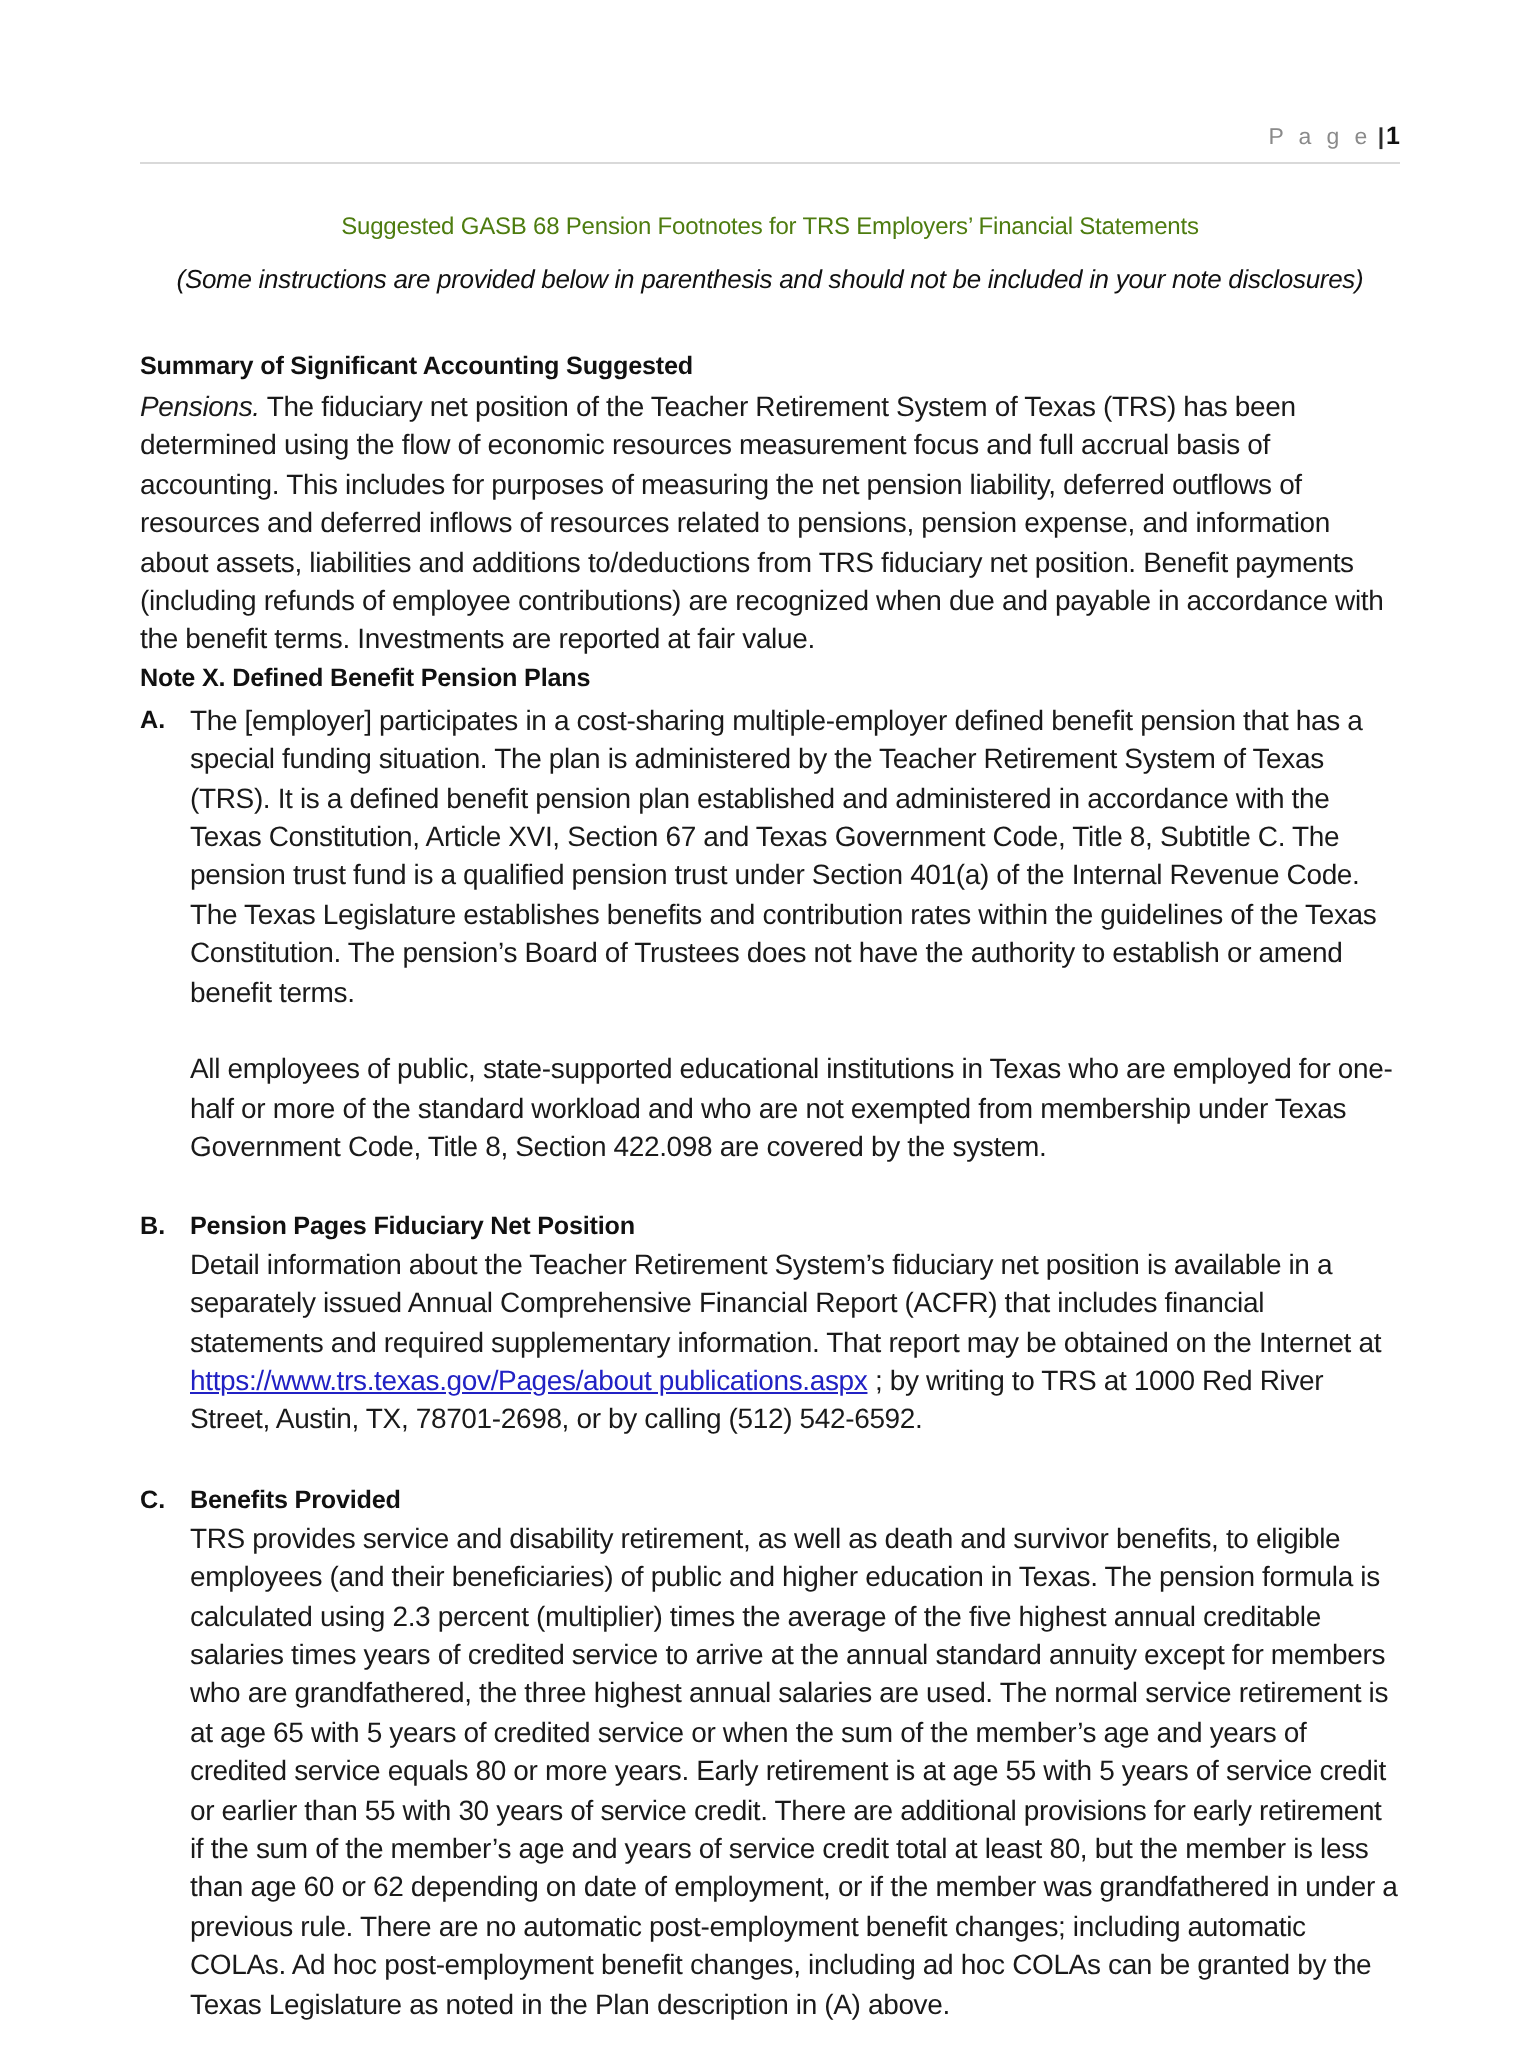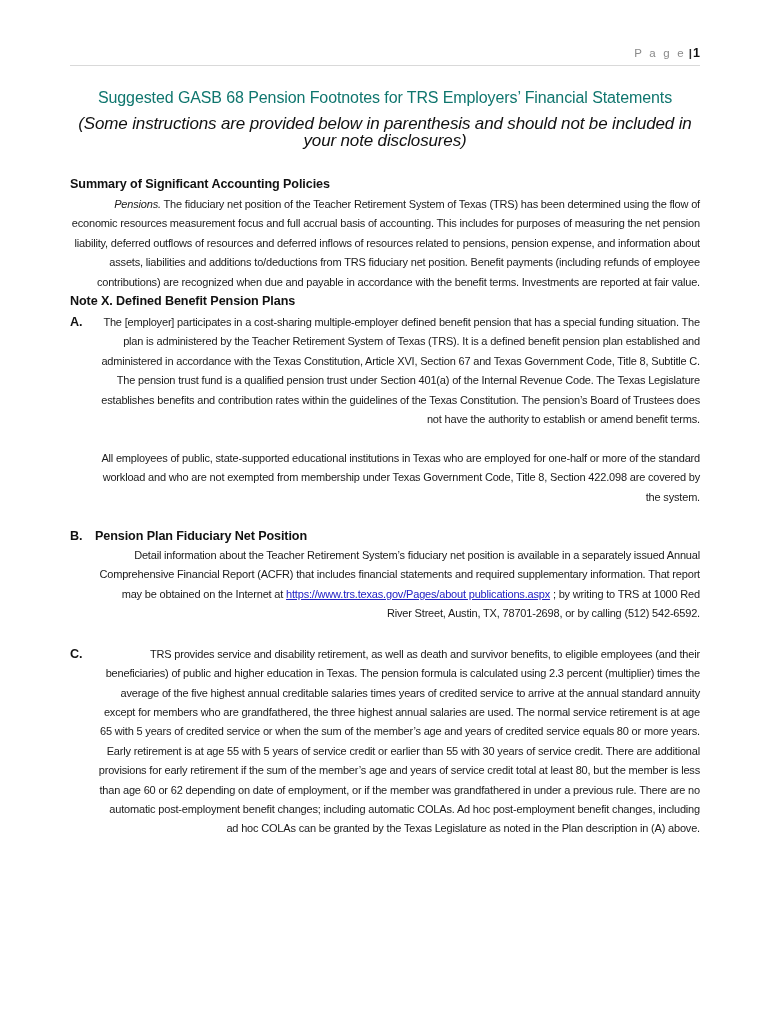--- a/index.html
+++ b/index.html
@@ -24,21 +24,21 @@
   }
   .content {
     position: absolute;
     left: 70px;
     top: 0;
     width: 630px;
   }
 
   
   .page-header {
-    padding-top: 44px;
+    padding-top: 60px;
     text-align: right;
     line-height: 1;
   }
   .page-header-inner {
     font-size: 11.5px;
     color: #808080;
     letter-spacing: 2.2px;
     white-space: nowrap;
   }
   .page-header-inner .pg-label {
@@ -62,51 +62,51 @@
     background: #d9d9d9;
     width: 630px;
   }
 
   
   .title-block {
     margin-top: 19px;
     text-align: center;
   }
   .doc-title {
-    font-size: 16px;
+    font-size: 12px;
     font-weight: 400;
     line-height: 25px;
-    color: #0f766e;
+    color: #4d7c0f;
     letter-spacing: -0.1px;
   }
   .doc-subtitle {
     margin-top: 5px;
-    font-size: 17px;
+    font-size: 13px;
     font-style: italic;
     font-weight: 400;
     line-height: 17px;
     color: #111111;
     letter-spacing: -0.15px;
   }
 
   
   .section-heading {
     font-size: 12.6px;
     font-weight: 700;
     line-height: 19px;
     color: #111111;
     letter-spacing: -0.1px;
   }
   .para {
-    font-size: 11px;
+    font-size: 14px;
     font-weight: 400;
     line-height: 19.4px;
     color: #1a1a1a;
     letter-spacing: -0.18px;
-    text-align: right;
+    text-align: left;
   }
   .para em {
     font-style: italic;
   }
 
   .block-summary { margin-top: 26px; }
   .block-summary .para { margin-top: 1px; }
 
   .block-note { }
 
@@ -147,39 +147,40 @@
       <span class="page-header-inner"><span class="pg-label">P a g e</span><span class="pg-sep">|</span><span class="pg-num">1</span></span>
     </div>
     <div class="header-rule"></div>
 
     <div class="title-block">
       <div class="doc-title">Suggested GASB 68 Pension Footnotes for TRS Employers’ Financial Statements</div>
       <div class="doc-subtitle">(Some instructions are provided below in parenthesis and should not be included in your note disclosures)</div>
     </div>
 
     <div class="block-summary">
-      <div class="section-heading">Summary of Significant Accounting Policies</div>
+      <div class="section-heading">Summary of Significant Accounting Suggested</div>
       <div class="para"><em>Pensions.</em><span>  The fiduciary net position of the Teacher Retirement System of Texas (TRS) has been determined using the flow of economic resources measurement focus and full accrual basis of accounting.  This includes for purposes of measuring the net pension liability, deferred outflows of resources and deferred inflows of resources related to pensions, pension expense, and information about assets, liabilities and additions to/deductions from TRS fiduciary net position.  Benefit payments (including refunds of employee contributions) are recognized when due and payable in accordance with the benefit terms.  Investments are reported at fair value.</span></div>
     </div>
 
     <div class="block-note">
       <div class="section-heading">Note X.  Defined Benefit Pension Plans</div>
 
       <div class="lettered sub-a">
         <span class="marker">A.</span>
         <div class="para">The [employer] participates in a cost-sharing multiple-employer defined benefit pension that has a special funding situation.  The plan is administered by the Teacher Retirement System of Texas (TRS).  It is a defined benefit pension plan established and administered in accordance with the Texas Constitution, Article XVI, Section 67 and Texas Government Code, Title 8, Subtitle C. The pension trust fund is a qualified pension trust under Section 401(a) of the Internal Revenue Code.  The Texas Legislature establishes benefits and contribution rates within the guidelines of the Texas Constitution.  The pension’s Board of Trustees does not have the authority to establish or amend benefit terms.</div>
         <div class="para">All employees of public, state-supported educational institutions in Texas who are employed for one-half or more of the standard workload and who are not exempted from membership under Texas Government Code, Title 8, Section 422.098 are covered by the system.</div>
       </div>
 
       <div class="lettered sub-b">
         <span class="marker">B.</span>
-        <div class="section-heading">Pension Plan Fiduciary Net Position</div>
+        <div class="section-heading">Pension Pages Fiduciary Net Position</div>
         <div class="para"><span>Detail information about the Teacher Retirement System’s fiduciary net position is available in a separately issued Annual Comprehensive Financial Report (ACFR) that includes financial statements and required supplementary information.  That report may be obtained on the Internet at </span><a class="doc-link" href="#">https://www.trs.texas.gov/Pages/about publications.aspx</a><span> ; by writing to TRS at 1000 Red River Street, Austin, TX, 78701-2698, or by calling (512) 542-6592.</span></div>
       </div>
 
       <div class="lettered sub-c">
         <span class="marker">C.</span>
+        <div class="section-heading">Benefits Provided</div>
         <div class="para">TRS provides service and disability retirement, as well as death and survivor benefits, to eligible employees (and their beneficiaries) of public and higher education in Texas. The pension formula is calculated using 2.3 percent (multiplier) times the average of the five highest annual creditable salaries times years of credited service to arrive at the annual standard annuity except for members who are grandfathered, the three highest annual salaries are used.  The normal service retirement is at age 65 with 5 years of credited service or when the sum of the member’s age and years of credited service equals 80 or more years. Early retirement is at age 55 with 5 years of service credit or earlier than 55 with 30 years of service credit. There are additional provisions for early retirement if the sum of the member’s age and years of service credit total at least 80, but the member is less than age 60 or 62 depending on date of employment, or if the member was grandfathered in under a previous rule.  There are no automatic post-employment benefit changes; including automatic COLAs.  Ad hoc post-employment benefit changes, including ad hoc COLAs can be granted by the Texas Legislature as noted in the Plan description in (A) above.</div>
       </div>
     </div>
 
   </div>
 </div>
 
 </body></html>

